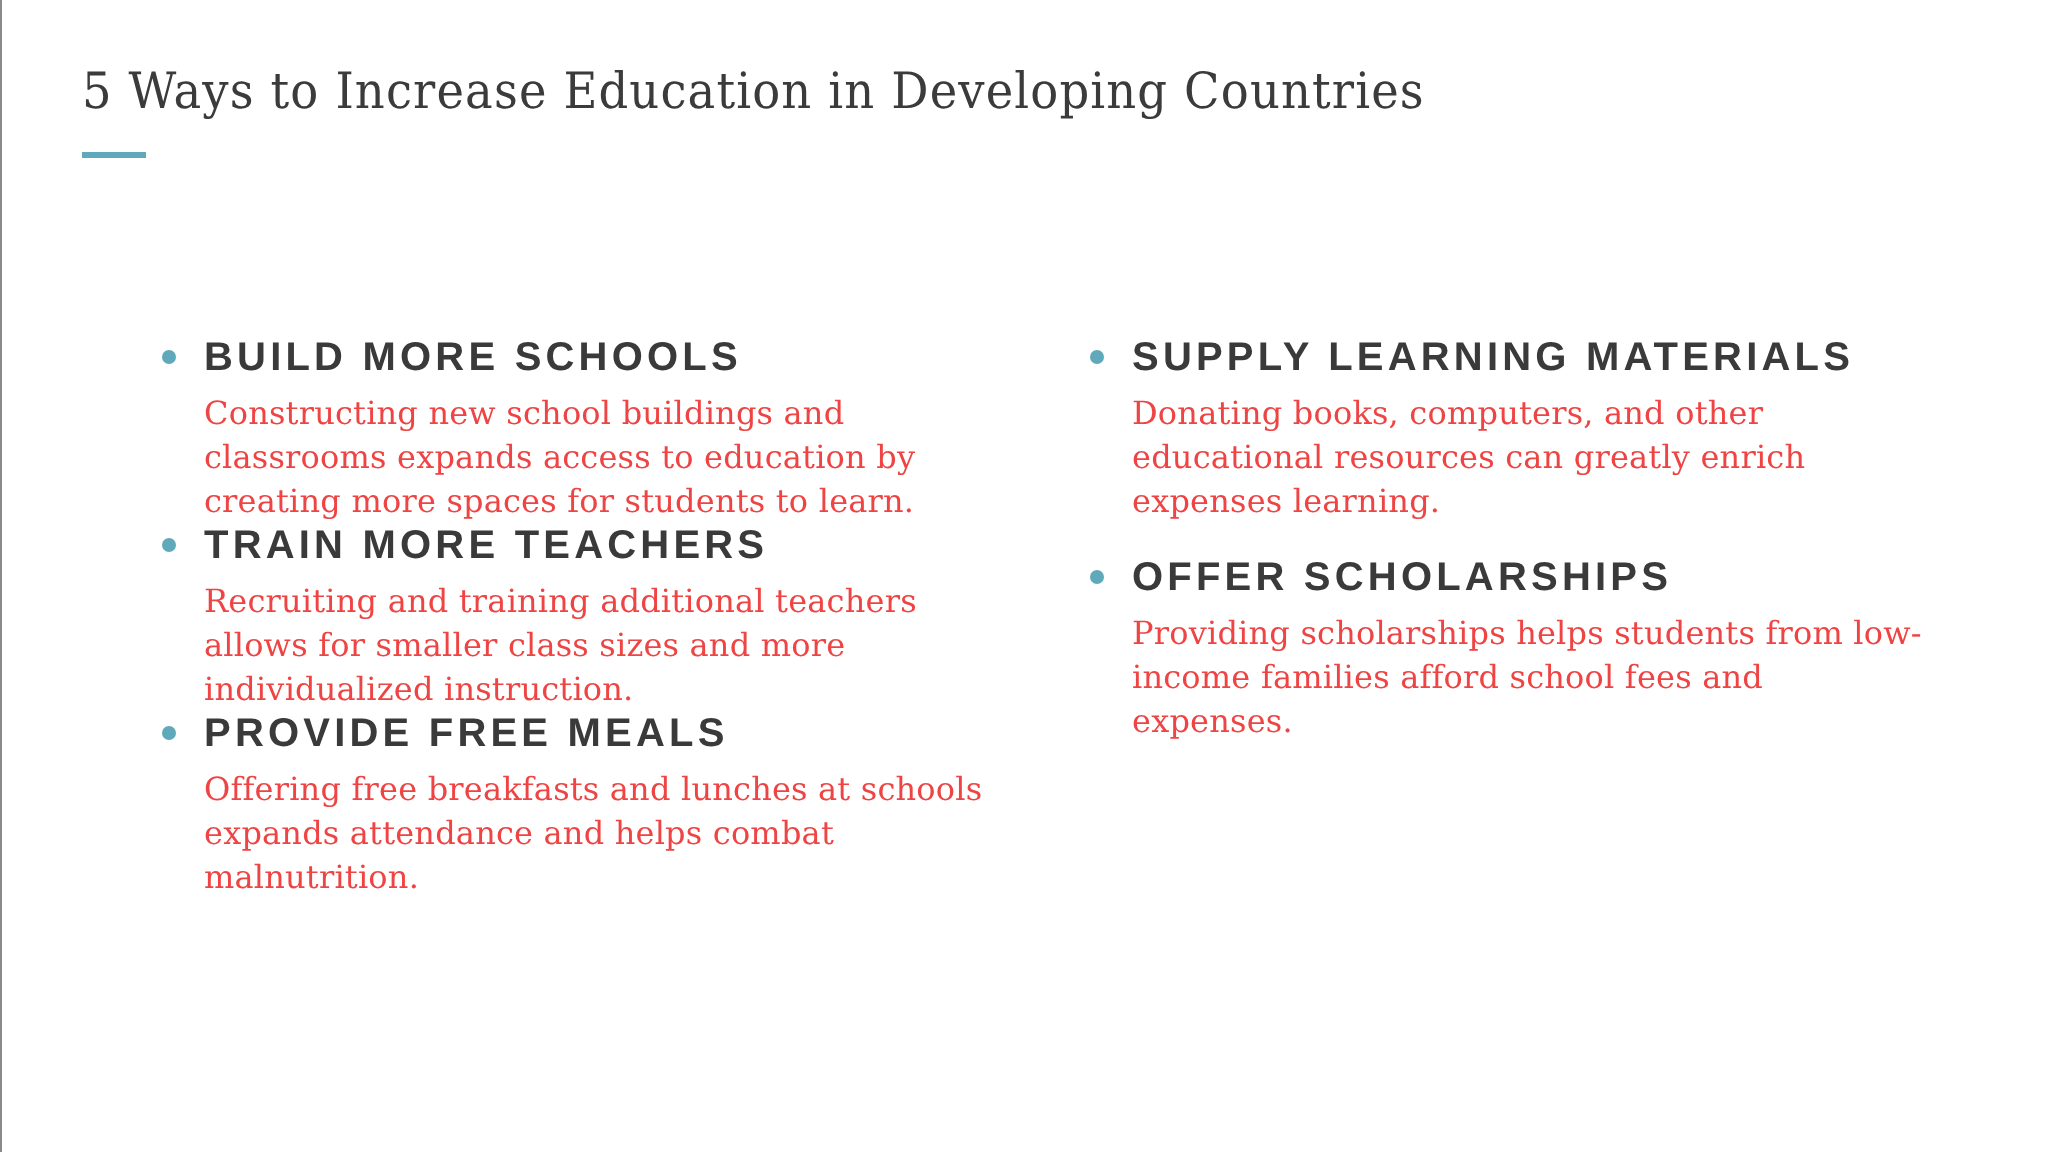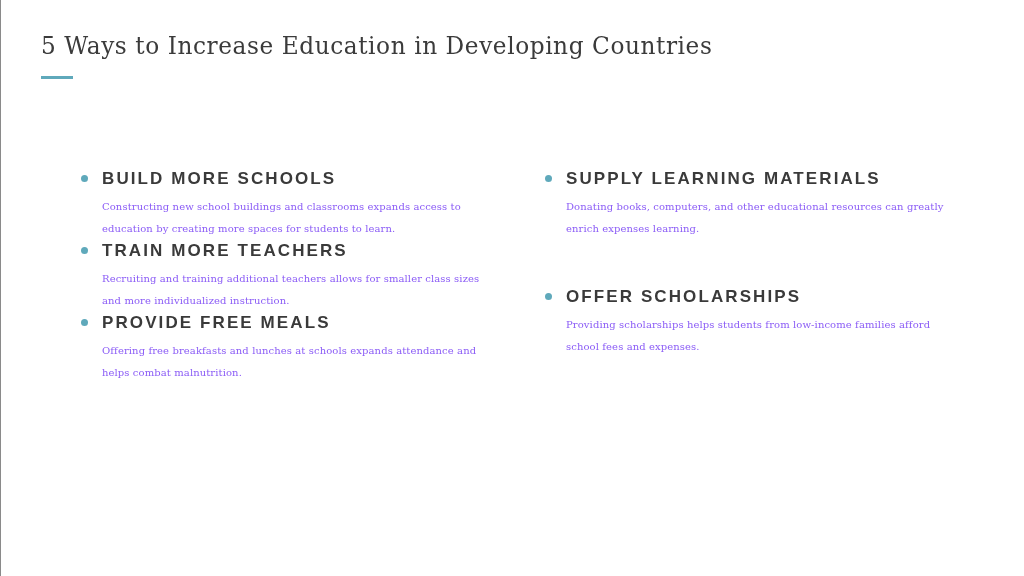--- a/index.html
+++ b/index.html
@@ -62,36 +62,36 @@
       top: 7px;
       width: 7px;
       height: 7px;
       border-radius: 50%;
       background: #5fa9bb;
     }
     .item-heading {
       margin: 0;
       font-family: "Liberation Sans", sans-serif;
       font-weight: bold;
-      font-size: 17px;
+      font-size: 20px;
       letter-spacing: 2.1px;
       color: #3a3a3a;
       line-height: 22px;
       white-space: nowrap;
     }
     .item-desc {
       margin: 6px 0 0 0;
       font-family: "DejaVu Serif", serif;
-      font-size: 10px;
+      font-size: 16px;
       line-height: 22px;
-      color: #8b5cf6;
+      color: #ef4444;
       letter-spacing: 0.1px;
     }
     .col-left .item + .item { }
-    .col-right .item + .item { margin-top: 46px; }
+    .col-right .item + .item { margin-top: 16px; }
     .col-left .item:nth-child(1) .item-desc { width: 400px; }
   </style>
 </head>
 <body>
 
 <div class="left-border"></div>
 
 <h1 class="slide-title">5 Ways to Increase Education in Developing Countries</h1>
 <div class="title-underline"></div>
 

